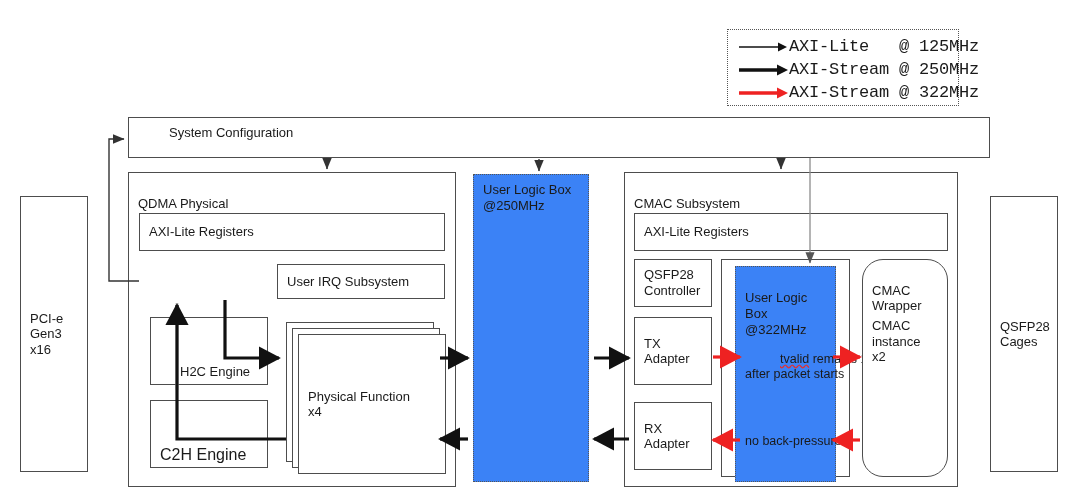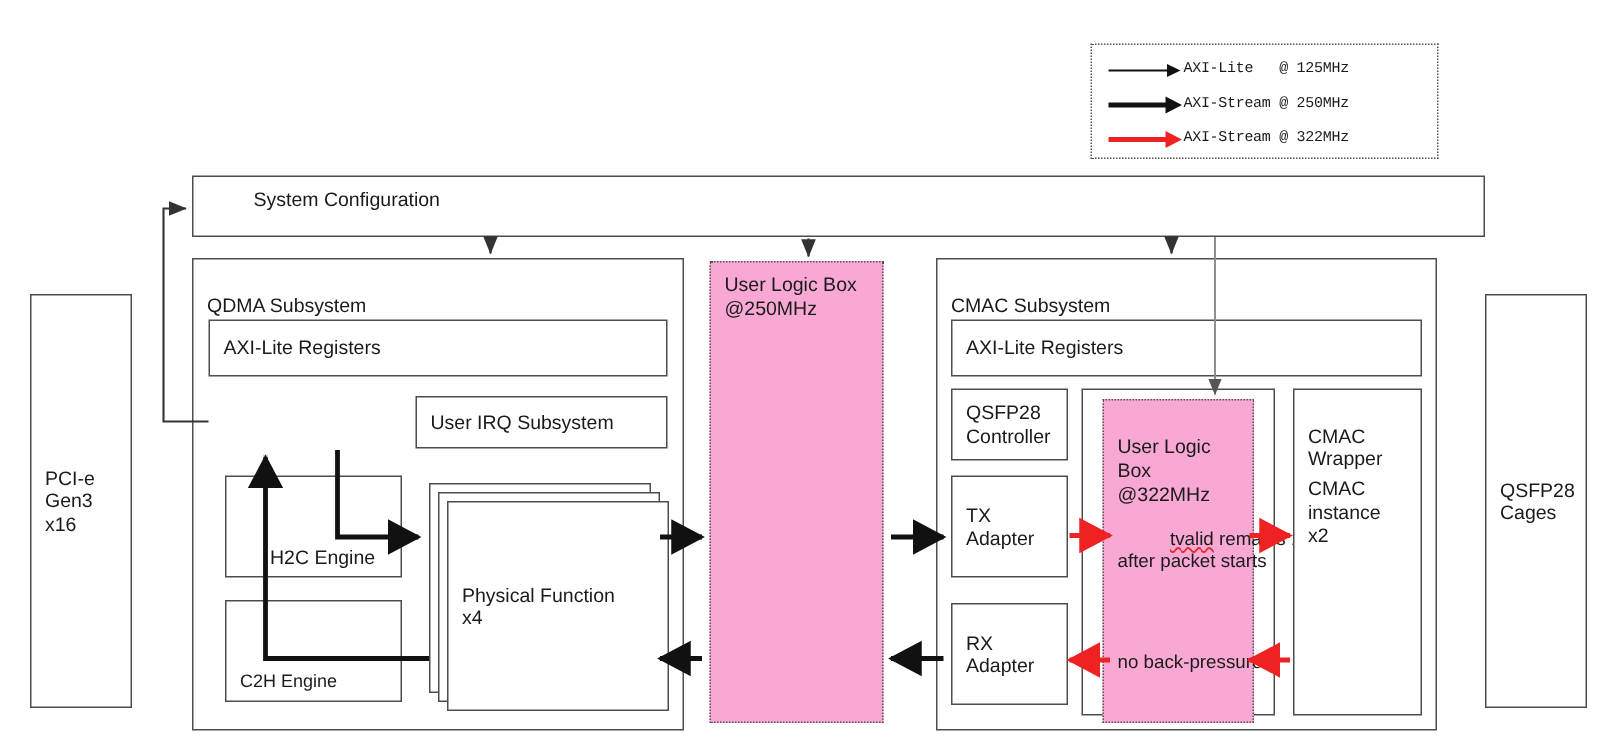--- a/index.html
+++ b/index.html
@@ -17,21 +17,21 @@
     border:1.6px solid #4d4d4d;background:#ffffff;
     font-size:13px;line-height:15.5px;color:#1a1a1a;
     white-space:pre-line;
   }
   .blk.lbl-tl{padding:7px 9px;}                 
   .blk.lbl-cl{display:flex;align-items:center;padding-left:9px;}  
 
   
   .ulbox{
     position:absolute;box-sizing:border-box;
-    border:1.6px dotted #555;background:#f9a8d4;
+    border:1.6px dotted #555;background:#3b82f6;
     font-size:13px;line-height:16px;color:#1a1a1a;
     padding:7px 9px;white-space:pre-line;
   }
 
   
   .stack-sheet{
     position:absolute;box-sizing:border-box;
     border:1.6px solid #4d4d4d;background:#ffffff;
   }
 
@@ -42,21 +42,21 @@
   
   #legend{
     position:absolute;left:727px;top:29px;width:232px;height:77px;
     box-sizing:border-box;border:1.6px dotted #555;background:#ffffff;
     padding:5px 0 0 0;
   }
   .leg-row{display:flex;align-items:center;height:23px;padding-left:9px;}
   .leg-svg{width:52px;height:14px;flex:0 0 52px;}
   .leg-txt{
     font-family:"Liberation Mono", monospace;
-    font-size:10px;letter-spacing:-0.2px;color:#1a1a1a;white-space:pre;
+    font-size:17px;letter-spacing:-0.2px;color:#1a1a1a;white-space:pre;
   }
 
   
   .squiggle{
     text-decoration:underline wavy #e03030;
     text-decoration-skip-ink:none;
     margin-left:35px;
   }
   .nowrapline{white-space:nowrap;}
 </style>
@@ -95,34 +95,34 @@
   <div class="blk lbl-cl" style="left:20px;top:196px;width:68px;height:276px;">PCI-e
 Gen3
 x16</div>
 
   <div class="blk lbl-cl" style="left:990px;top:196px;width:68px;height:276px;">QSFP28
 Cages</div>
 
   <div class="blk lbl-tl" style="left:128px;top:117px;width:862px;height:41px;padding-left:40px;">System Configuration</div>
 
   <div class="blk lbl-tl" style="left:128px;top:172px;width:328px;height:315px;">
-    <span>QDMA Subsystem</span>
+    <span>QDMA Physical</span>
   </div>
 
   <div class="blk lbl-cl" style="left:139px;top:213px;width:306px;height:38px;">AXI-Lite Registers</div>
 
 
   <div class="blk lbl-cl" style="left:277px;top:264px;width:168px;height:35px;">User IRQ Subsystem</div>
 
   <div class="blk" style="left:150px;top:317px;width:118px;height:68px;">
     <span style="position:absolute;left:9px;bottom:5px;font-size:13px;margin-left:20px;">H2C Engine</span>
   </div>
 
   <div class="blk" style="left:150px;top:400px;width:118px;height:68px;">
-    <span style="position:absolute;left:9px;bottom:5px;font-size:12px;">C2H Engine</span>
+    <span style="position:absolute;left:9px;bottom:5px;font-size:16px;">C2H Engine</span>
   </div>
 
   <div class="stack-sheet" style="left:286px;top:322px;width:148px;height:140px;"></div>
   <div class="stack-sheet" style="left:292px;top:328px;width:148px;height:140px;"></div>
   <div class="blk lbl-cl" style="left:298px;top:334px;width:148px;height:140px;">Physical Function
 x4</div>
 
   <div class="ulbox" style="left:473px;top:174px;width:116px;height:308px;">User Logic Box
 @250MHz</div>
 
@@ -144,21 +144,21 @@
   <div class="blk" style="left:721px;top:259px;width:129px;height:218px;"></div>
 
   <div class="ulbox" style="left:735px;top:266px;width:101px;height:216px;">
     <span>User Logic
 Box
 @322MHz</span>
     <span class="nowrapline" style="position:absolute;left:9px;top:85px;font-size:12.5px;line-height:15px;"><span class="squiggle">tvalid</span><span> remains 1</span><br><span>after packet starts</span></span>
     <span class="nowrapline" style="position:absolute;left:9px;top:166px;font-size:12.5px;">no back-pressure</span>
   </div>
 
-  <div class="blk lbl-tl" style="left:862px;top:259px;width:86px;height:218px;">
+  <div class="blk lbl-tl" style="left:862px;top:259px;width:86px;height:218px;border-radius:21px;">
     <span>CMAC
 Wrapper</span>
     <span style="position:absolute;left:9px;top:58px;font-size:13px;line-height:15.5px;white-space:pre-line;">CMAC
 instance
 x2</span>
   </div>
 
   <svg class="wires">
     <defs>
       <marker id="ahThin" markerWidth="9" markerHeight="9" refX="8.2" refY="4.5" orient="auto">

